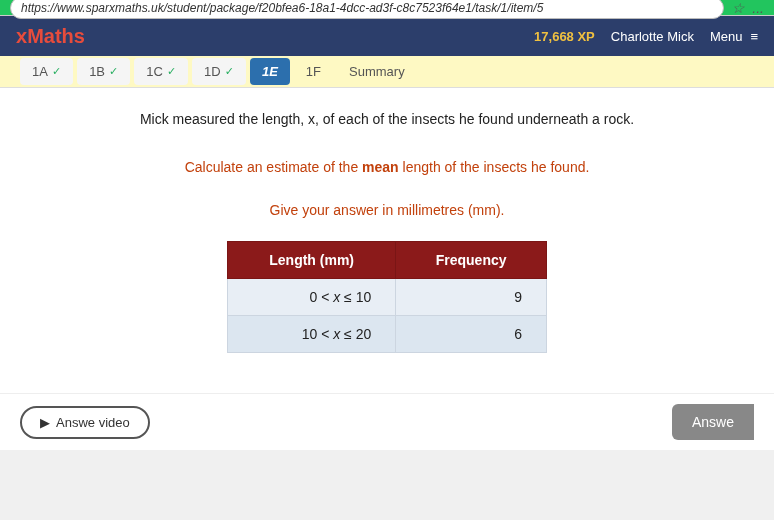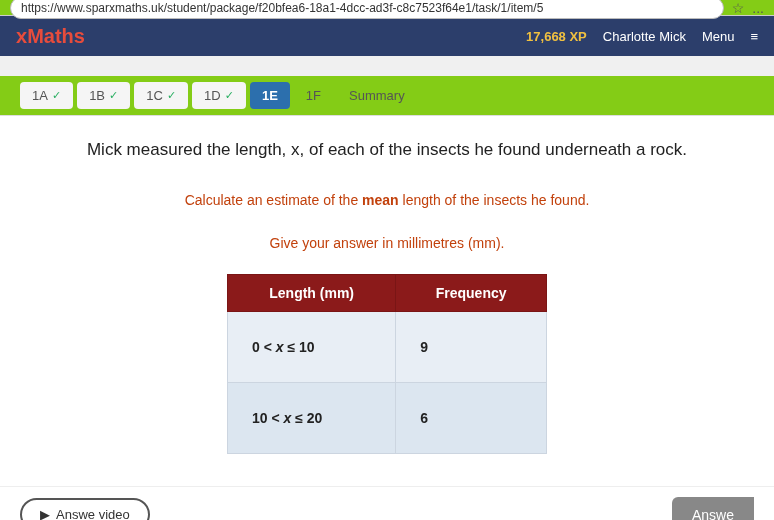--- a/index.html
+++ b/index.html
@@ -1,28 +1,29 @@
 <!DOCTYPE html>
 <html><head>
   <meta charset="utf-8">
   <style>
     * { margin: 0; padding: 0; box-sizing: border-box; }
     body { width: 774px; height: 520px; font-family: Arial, sans-serif; overflow: hidden; background: #f0f0f0; }
 
     
     .browser-bar {
-      background: #84cc16;
+      background: #22c55e;
       height: 16px;
       display: flex;
       align-items: center;
       padding: 0 10px;
       border-bottom: 1px solid #ccc;
       font-size: 12px;
       color: #333;
       gap: 8px;
+      font-style: italic;
     }
     .url-bar {
       flex: 1;
       background: white;
       border: 1px solid #bbb;
       border-radius: 12px;
       padding: 3px 10px;
       font-size: 12px;
       color: #333;
     }
@@ -56,85 +57,85 @@
     }
     .xp-badge {
       color: #f0c040;
       font-weight: bold;
     }
     .menu-btn {
       cursor: pointer;
       font-size: 13px;
       display: flex;
       align-items: center;
-      gap: 16px;
+      gap: 8px;
     }
 
     
     .tabs-bar {
-      background: #84cc16;
-      height: 40px;
+      background: #fef9c3;
+      height: 32px;
       display: flex;
       align-items: center;
       padding: 0 20px;
       gap: 4px;
       border-bottom: 1px solid #ddd;
-      margin-top: 20px;
     }
     .tab {
       padding: 6px 12px;
       font-size: 13px;
       cursor: pointer;
       display: flex;
       align-items: center;
       gap: 4px;
       border-radius: 4px;
       color: #555;
     }
     .tab.completed {
       background: #f5f5f5;
     }
     .tab.active {
       background: #2c6fad;
       color: white;
       font-weight: bold;
+      font-style: italic;
     }
     .tab .check {
       color: #27ae60;
       font-size: 11px;
     }
 
     
     .main-content {
       background: white;
       padding: 20px 30px;
       flex: 1;
     }
 
     .question-text {
-      font-size: 17px;
+      font-size: 14px;
       color: #222;
       text-align: center;
       margin-bottom: 8px;
       line-height: 1.6;
     }
 
     .sub-text {
       font-size: 14px;
       color: #c2410c;
       text-align: center;
       margin-bottom: 20px;
       line-height: 1.6;
     }
 
     
     .table-wrapper {
       display: flex;
       justify-content: center;
-      margin-bottom: 12px;
+      margin-bottom: 20px;
     }
     table {
       border-collapse: collapse;
       min-width: 320px;
     }
     thead th {
       background: #8b1a1a;
       color: white;
       padding: 10px 24px;
       font-size: 14px;
@@ -142,26 +143,25 @@
       border: 1px solid #7a1515;
       text-align: center;
     }
     tbody tr {
       background: #e8eef5;
     }
     tbody tr:nth-child(even) {
       background: #dce6f0;
     }
     tbody td {
-      padding: 27px 24px;
+      padding: 10px 24px;
       font-size: 14px;
       color: #222;
       border: 1px solid #ccd5e0;
-      text-align: left;
-      font-weight: bold;
+      text-align: right;
     }
 
     
     .bottom-bar {
       background: white;
       padding: 10px 20px;
       display: flex;
       align-items: center;
       justify-content: space-between;
       border-top: 1px solid #eee;

